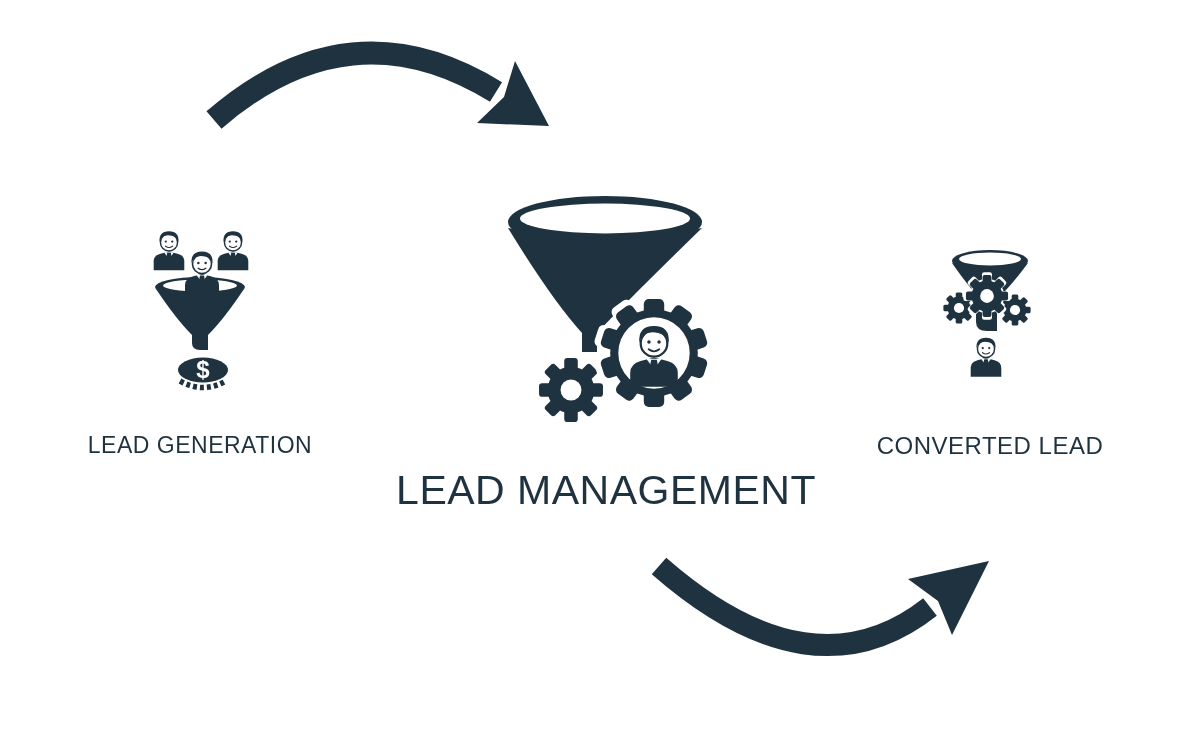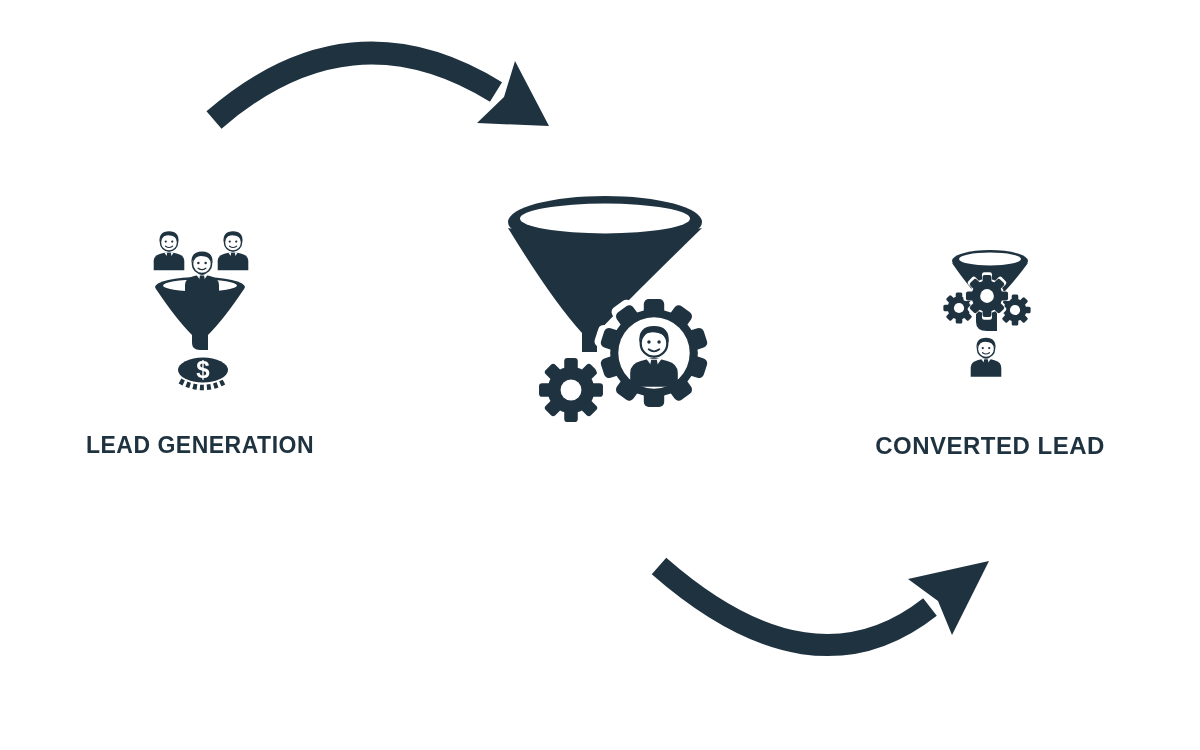--- a/index.html
+++ b/index.html
@@ -14,21 +14,21 @@
     color: var(--ink);
   }
   svg.art { position: absolute; left: 0; top: 0; color: var(--ink); }
   .ink   { fill: currentColor; }
   .hole  { fill: #fff; }
   .white-layer { color: #fff; }
   .step-label {
     position: absolute;
     transform: translateX(-50%);
     color: var(--ink);
-    font-weight: bold;
+    font-weight: normal;
     white-space: nowrap;
     line-height: 1;
     text-align: center;
   }
   .label-left   { left: 200px;  top: 434px; font-size: 23px; letter-spacing: 0.5px; }
   .label-center { left: 606px;  top: 470px; font-size: 41px; letter-spacing: 0.5px; }
   .label-right  { left: 990px;  top: 434px; font-size: 24px; letter-spacing: 0.5px; }
   .coin-text {
     fill: #fff;
     font-family: "Liberation Sans", "DejaVu Sans", sans-serif;
@@ -168,16 +168,17 @@
         <use href="#gear" transform="translate(987,296) scale(0.81)"></use>
       </g>
       <g>
           <use href="#bust" transform="translate(986,357) scale(0.9)"></use>
         </g>
     </g>
   </svg>
 
   <div class="step-label label-left">LEAD GENERATION</div>
 
+  <div class="step-label label-center">LEAD MANAGEMENT</div>
 
   <div class="step-label label-right">CONVERTED LEAD</div>
 
 </div>
 
 </body></html>

